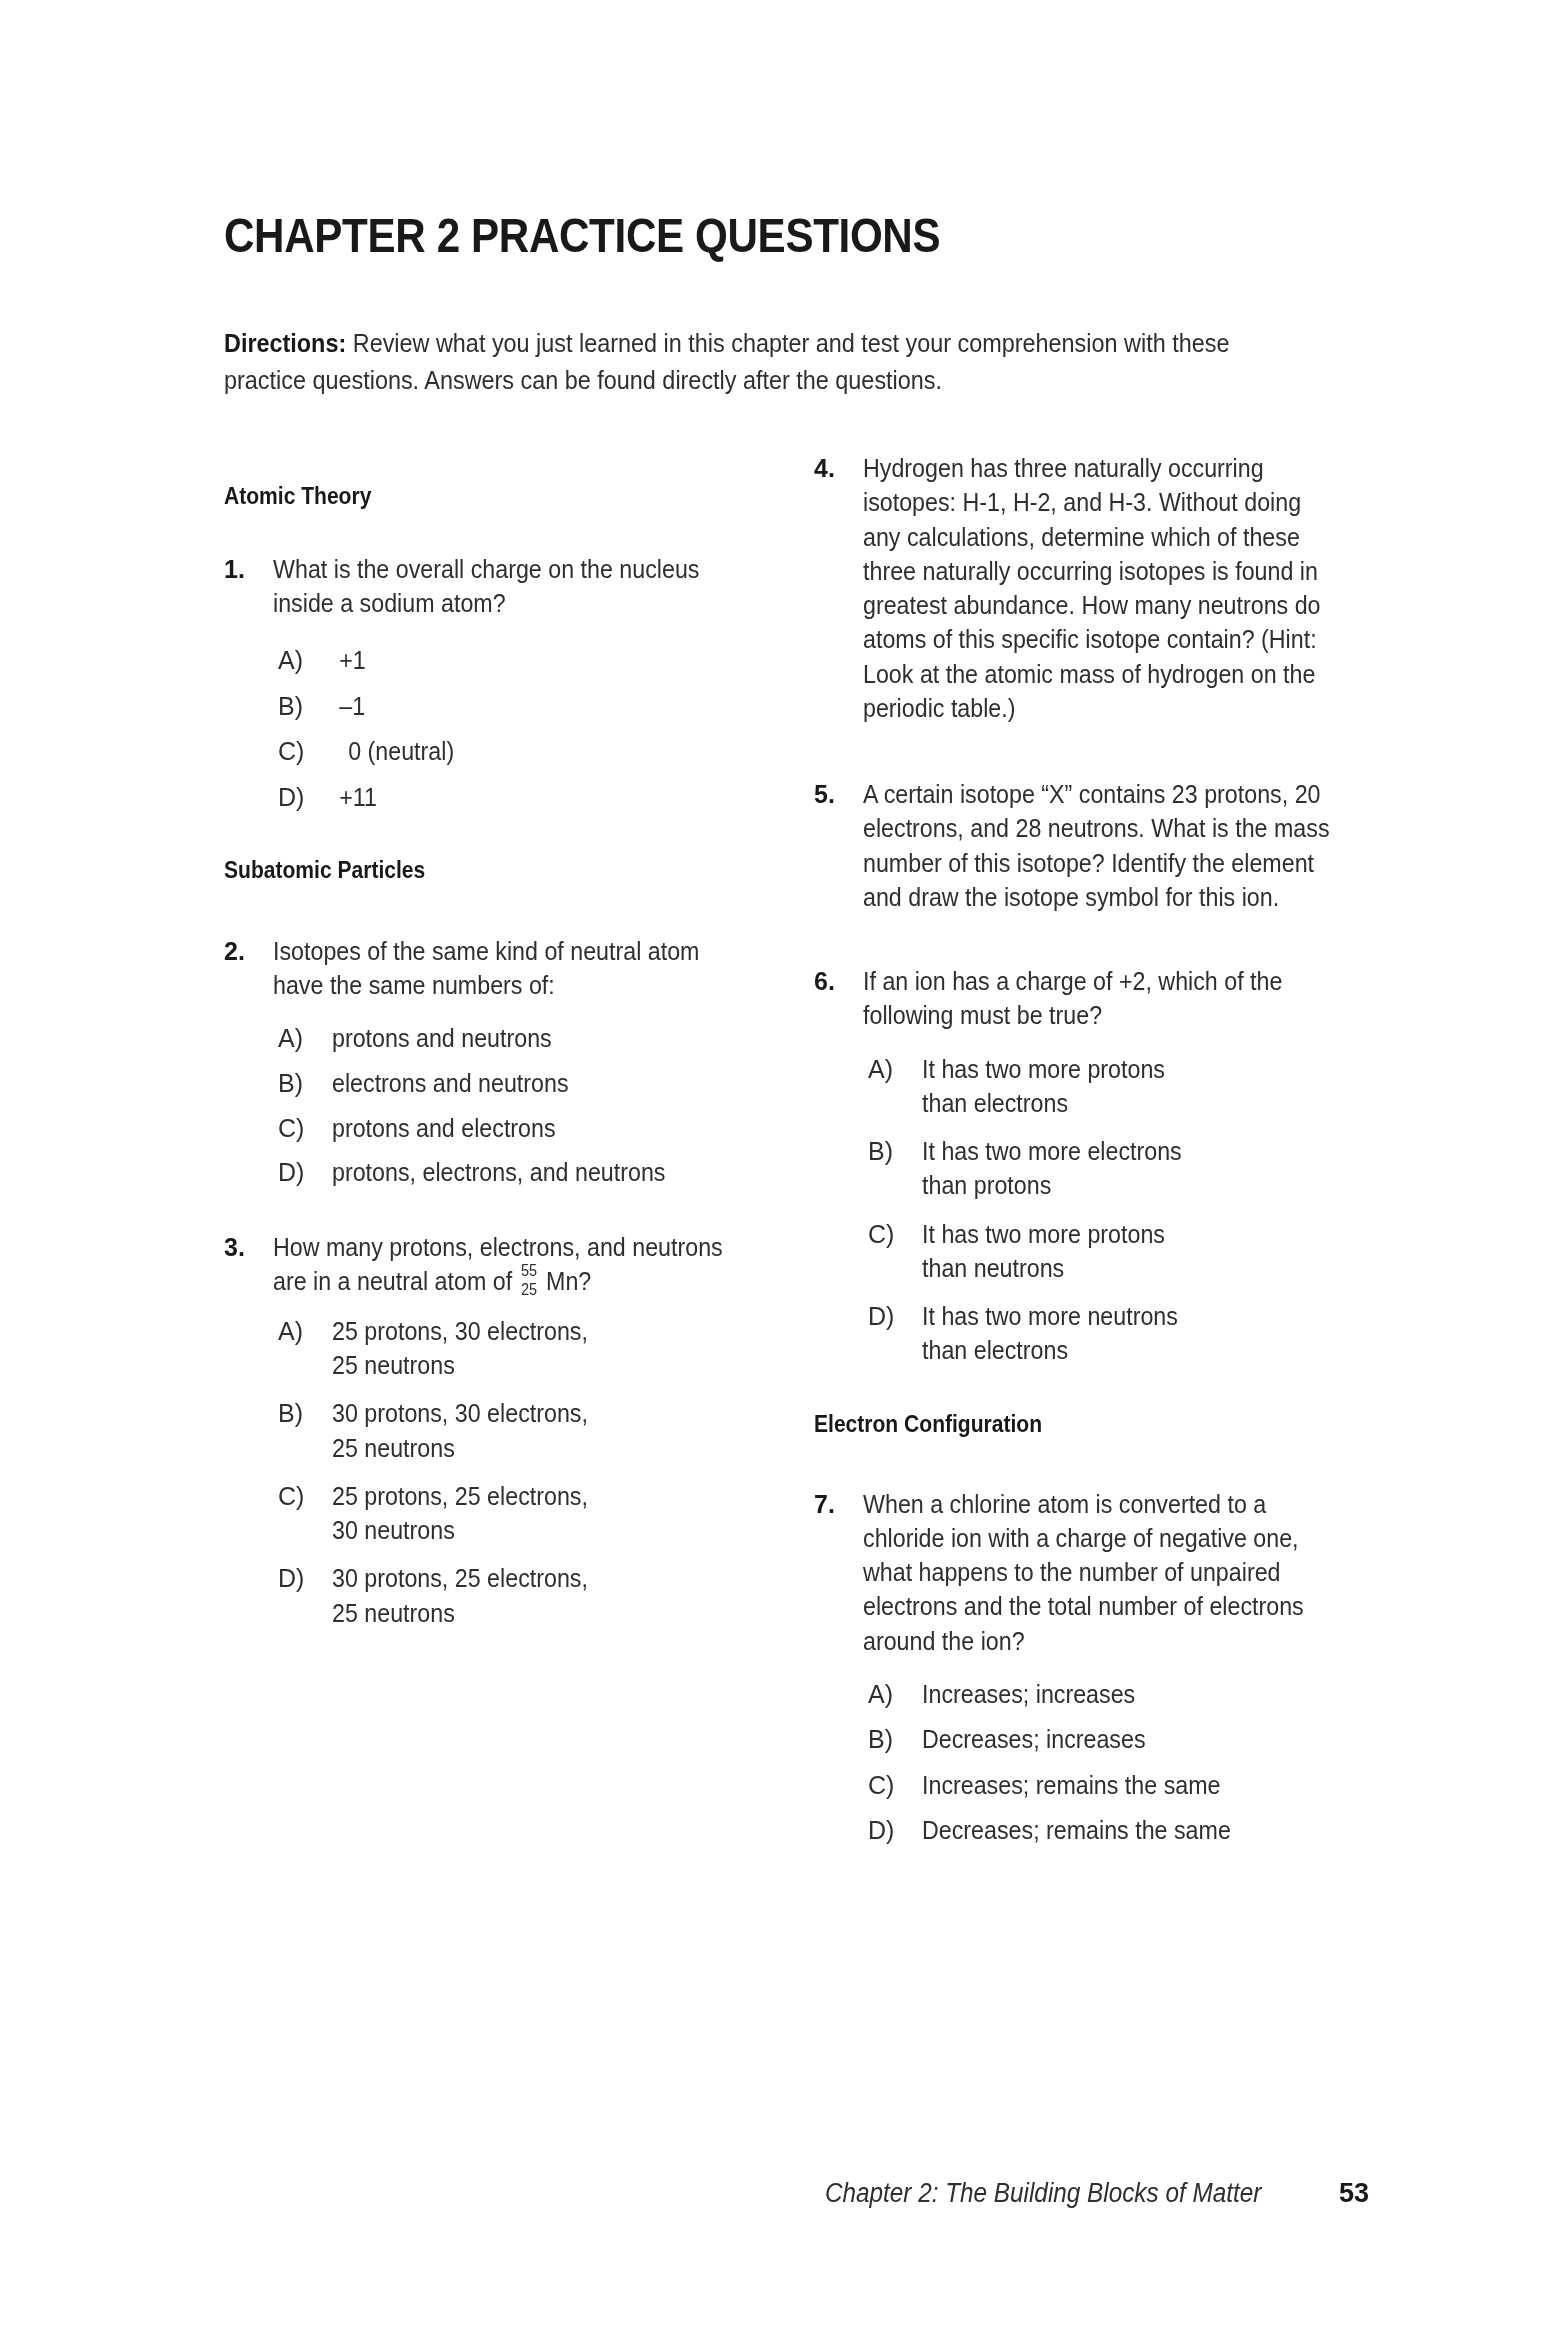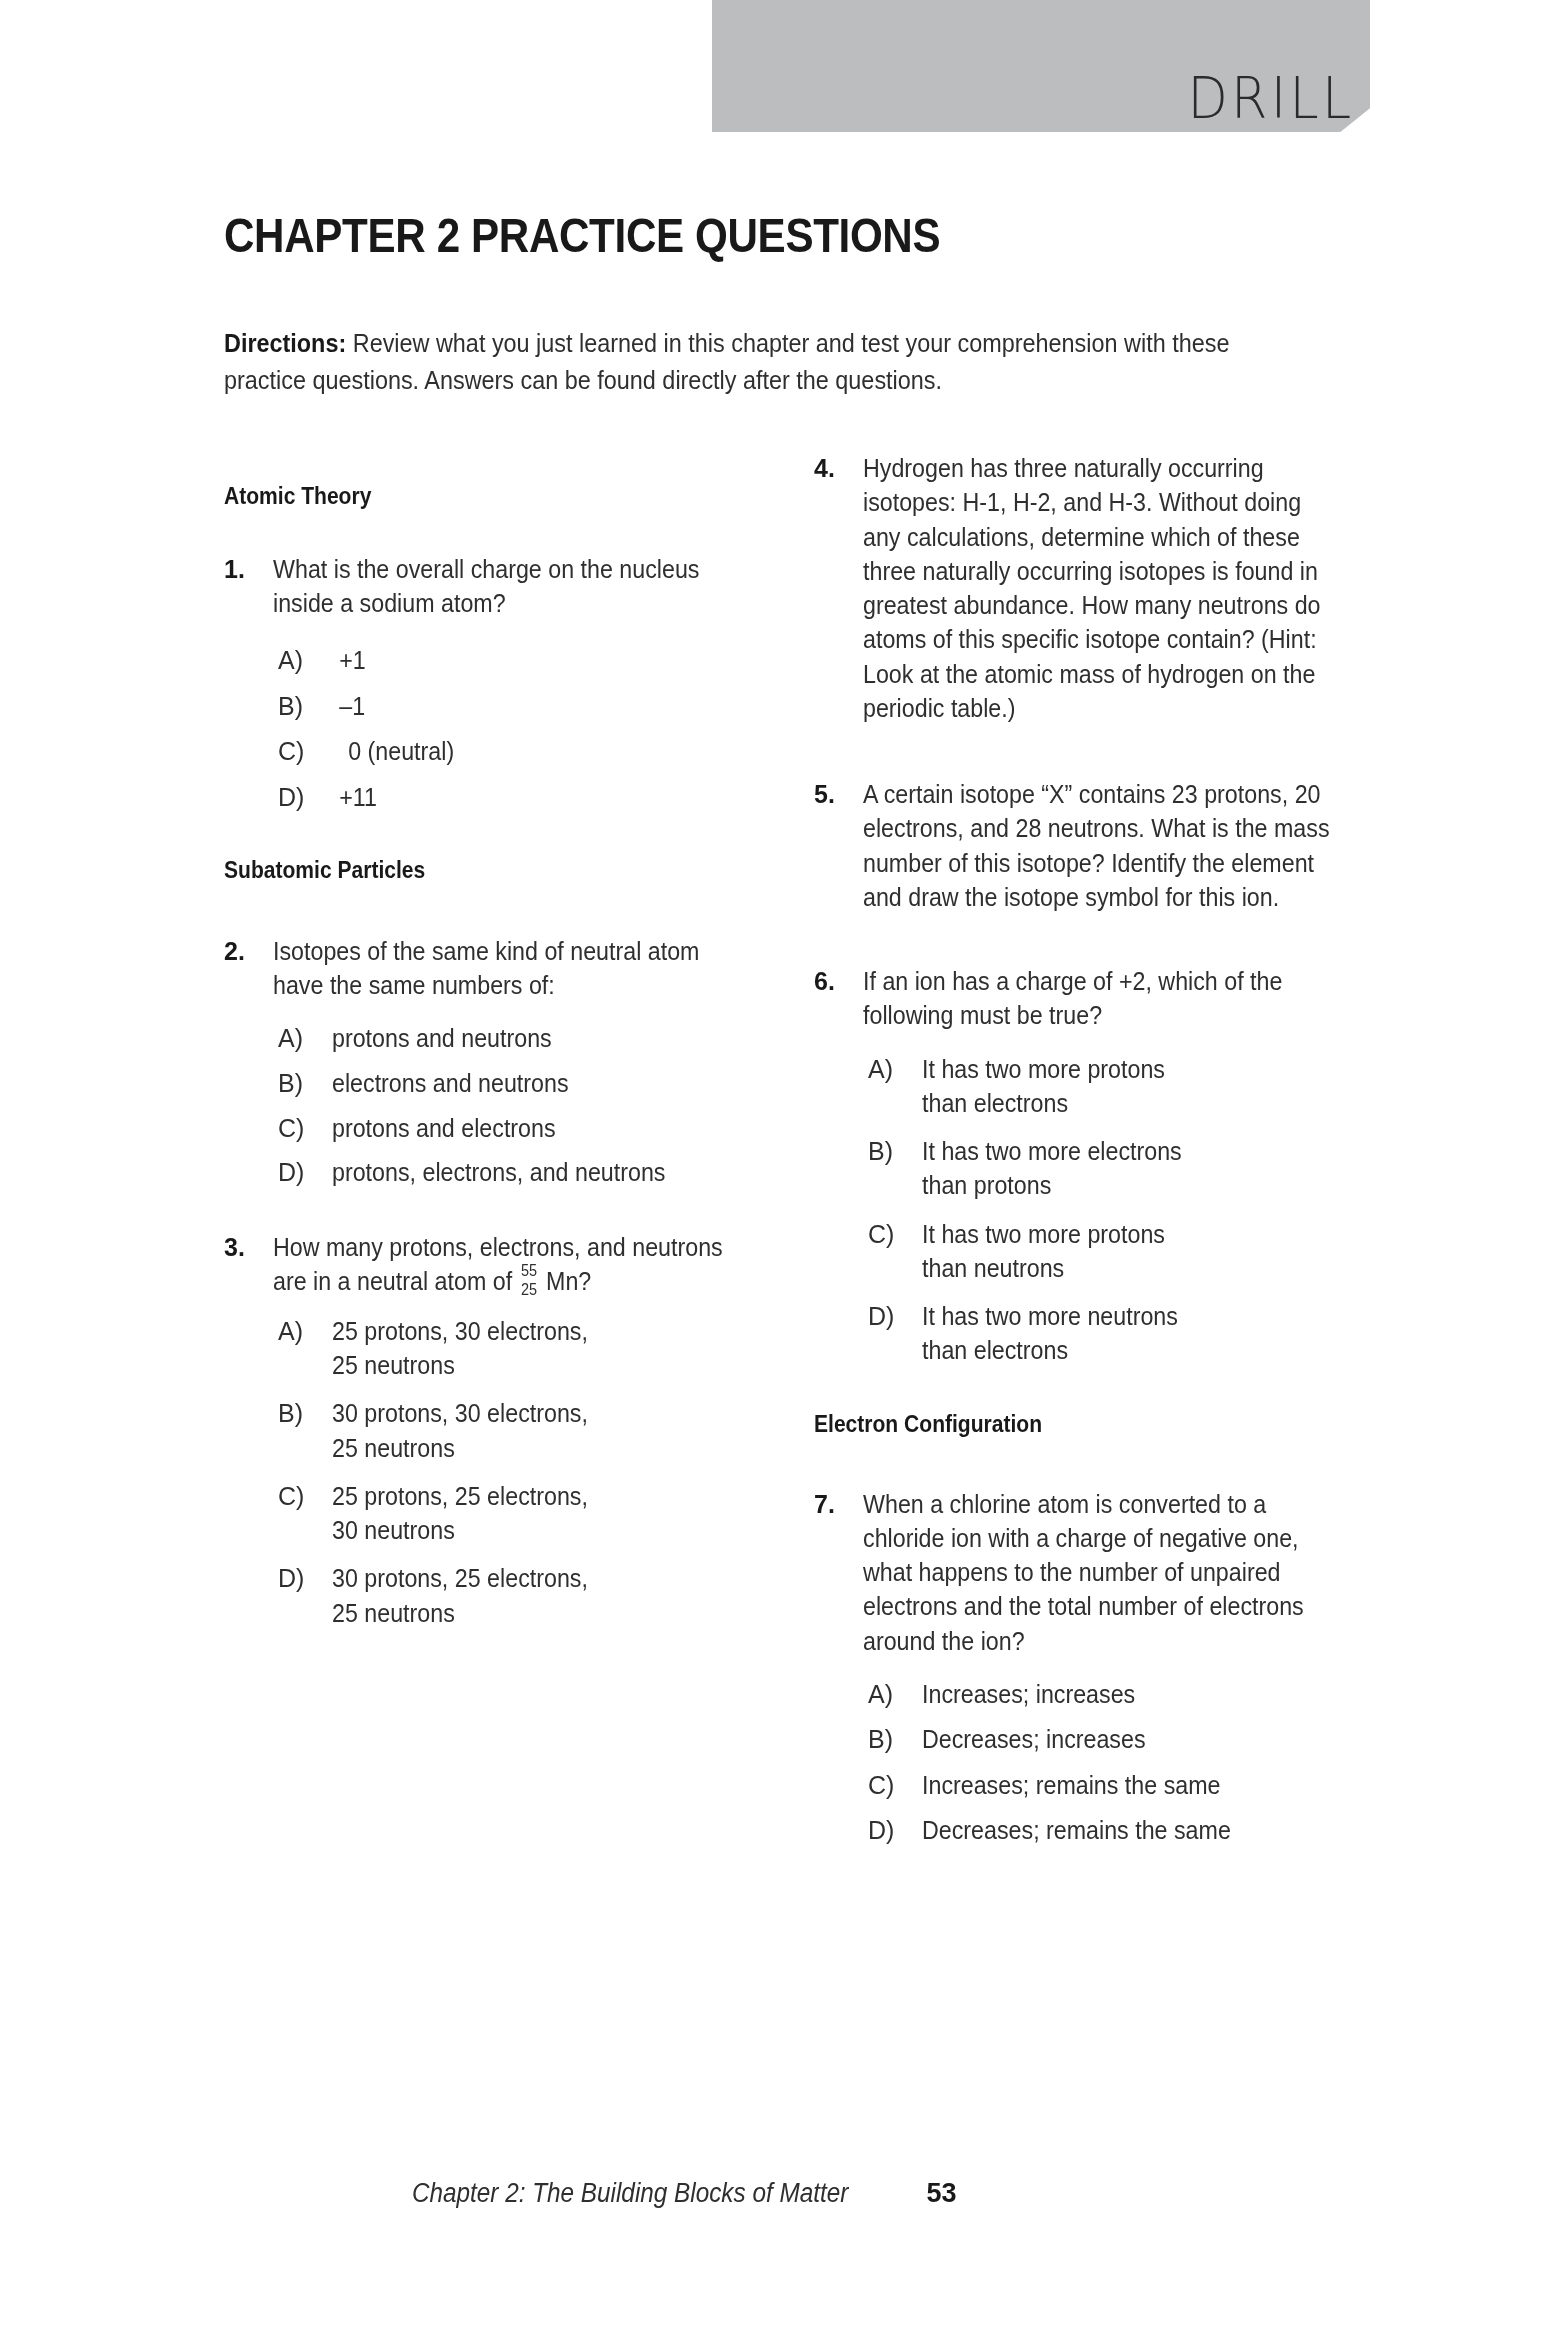--- a/index.html
+++ b/index.html
@@ -168,21 +168,21 @@
   }
   .isotope .sup { top: -1.7px; }
   .isotope .sub { top: 17.4px; }
 
   
   .footer {
     position: absolute;
     left: 0;
     top: 2178px;
     width: 1369px;
-    text-align: center;
+    text-align: right;
   }
   .footer-inner {
     display: inline-block;
     white-space: nowrap;
   }
   .footer-title {
     font-style: italic;
     font-size: 27px;
     color: #2f2f2f;
     transform: scaleX(0.9);
@@ -194,23 +194,20 @@
     font-size: 27px;
     color: #191919;
     margin-left: 29.5px;
   }
 </style>
 </head>
 <body>
 
 <div class="page">
 
-  <div class="drill-banner" style="background: rgb(188, 189, 191);">
-    <span class="drill-text">DRILL</span>
-  </div>
 
   <h1 class="page-title">CHAPTER 2 PRACTICE QUESTIONS</h1>
 
   <p class="directions">
     <span class="lead">Directions:</span><span> Review what you just learned in this chapter and test your comprehension with these practice questions. Answers can be found directly after the questions.</span>
   </p>
 
   <div class="col col-left">
 
     <div class="section-heading">Atomic Theory</div>

